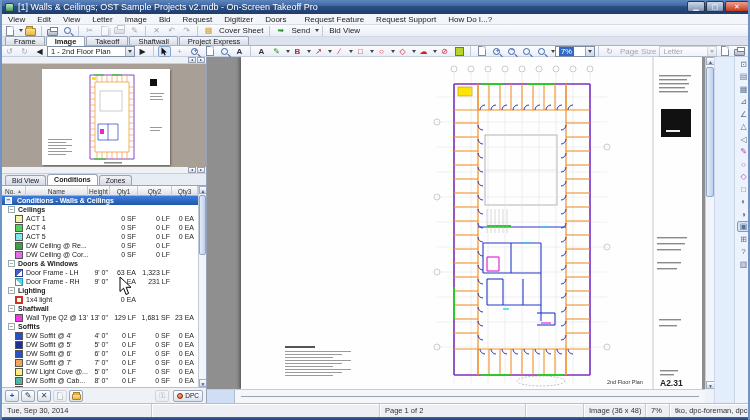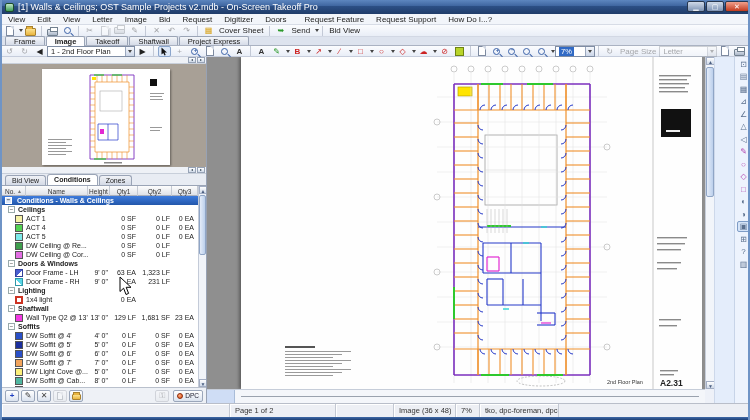--- a/index.html
+++ b/index.html
@@ -794,22 +794,23 @@
       <div class="stool">⊞</div>
       <div class="stool">?</div>
       <div class="stool">▥</div>
     </div>
   <div id="hscroll">
     <div id="hs-corner"></div>
     <div id="hs-track"></div>
   </div>
 
   <div id="statusbar" class="abs">
+      <div class="scell" style="width: 150px;">Tue, Sep 30, 2014</div>
       <div class="scell" style="width: 228px;"></div>
-      <div class="scell" style="width: 106px;">Page 1 of 2</div>
+      <div class="scell" style="width: 146px;">Page 1 of 2</div>
       <div class="scell" style="width: 58px;"></div>
       <div class="scell" style="width: 62px;">Image (36 x 48)</div>
       <div class="scell" style="width: 24px;">7%</div>
       <div class="scell" style="width: 79px;">tko, dpc-foreman, dpc-pro</div>
     </div>
   <div id="bottomedge" class="abs"></div>
 
   <svg id="cursor" width="15" height="20" viewBox="0 0 15 20">
     <path d="M1 1 L1 15.5 L4.6 12.2 L7 18.5 L9.6 17.4 L7.2 11.3 L12 11.3 Z" fill="#fff" stroke="#000" stroke-width="1"></path>
   </svg>

